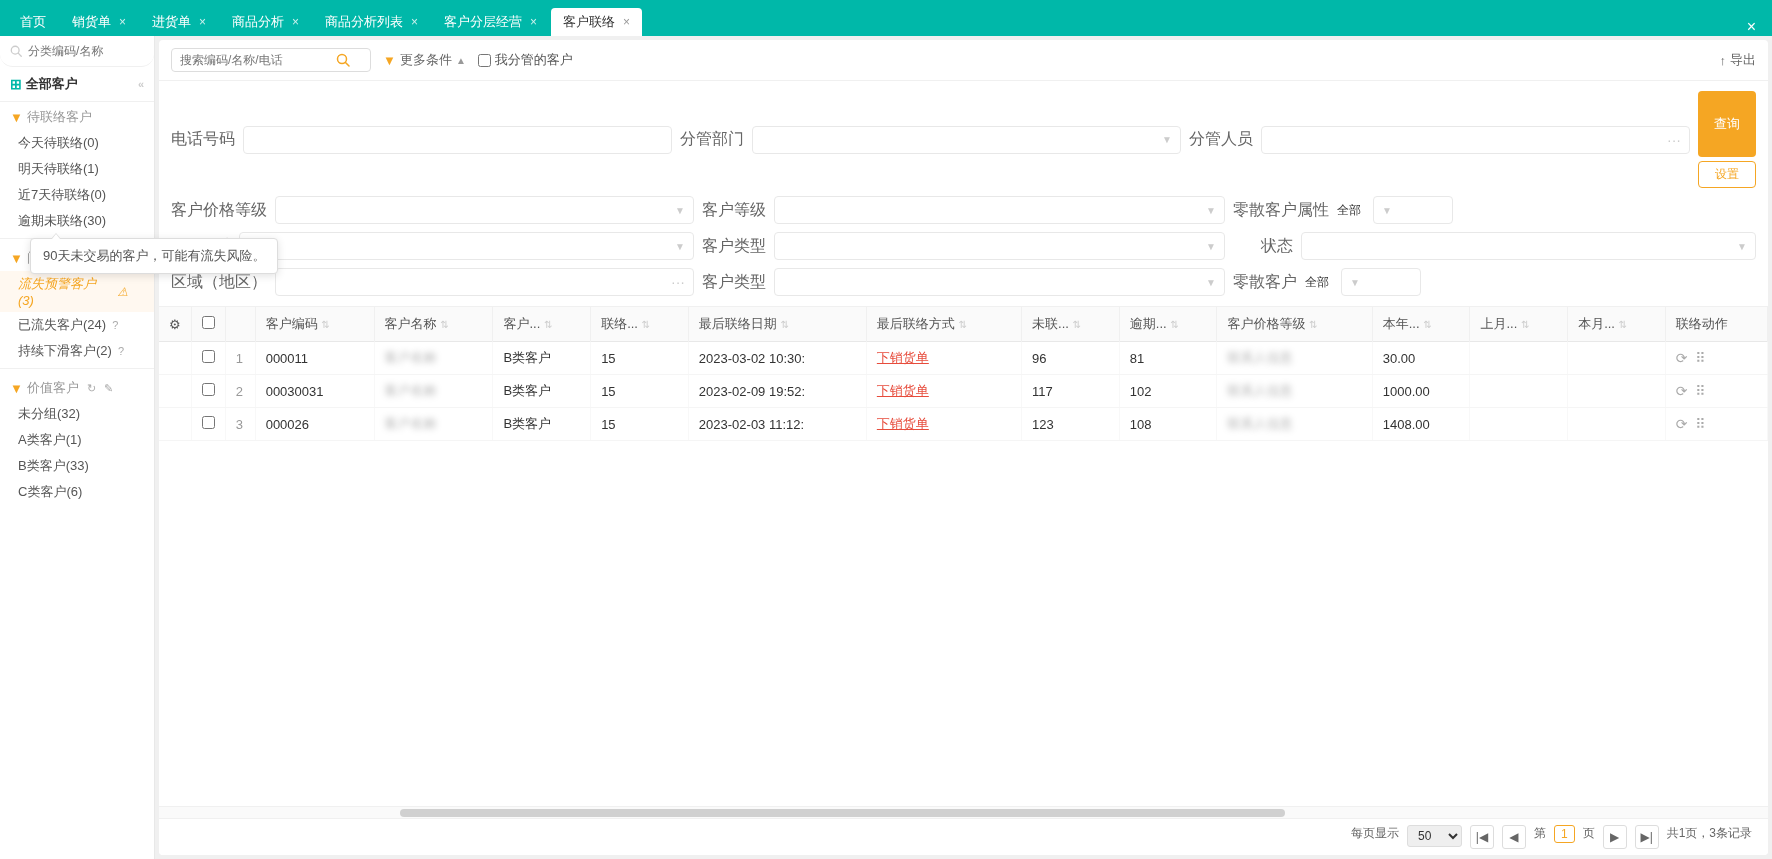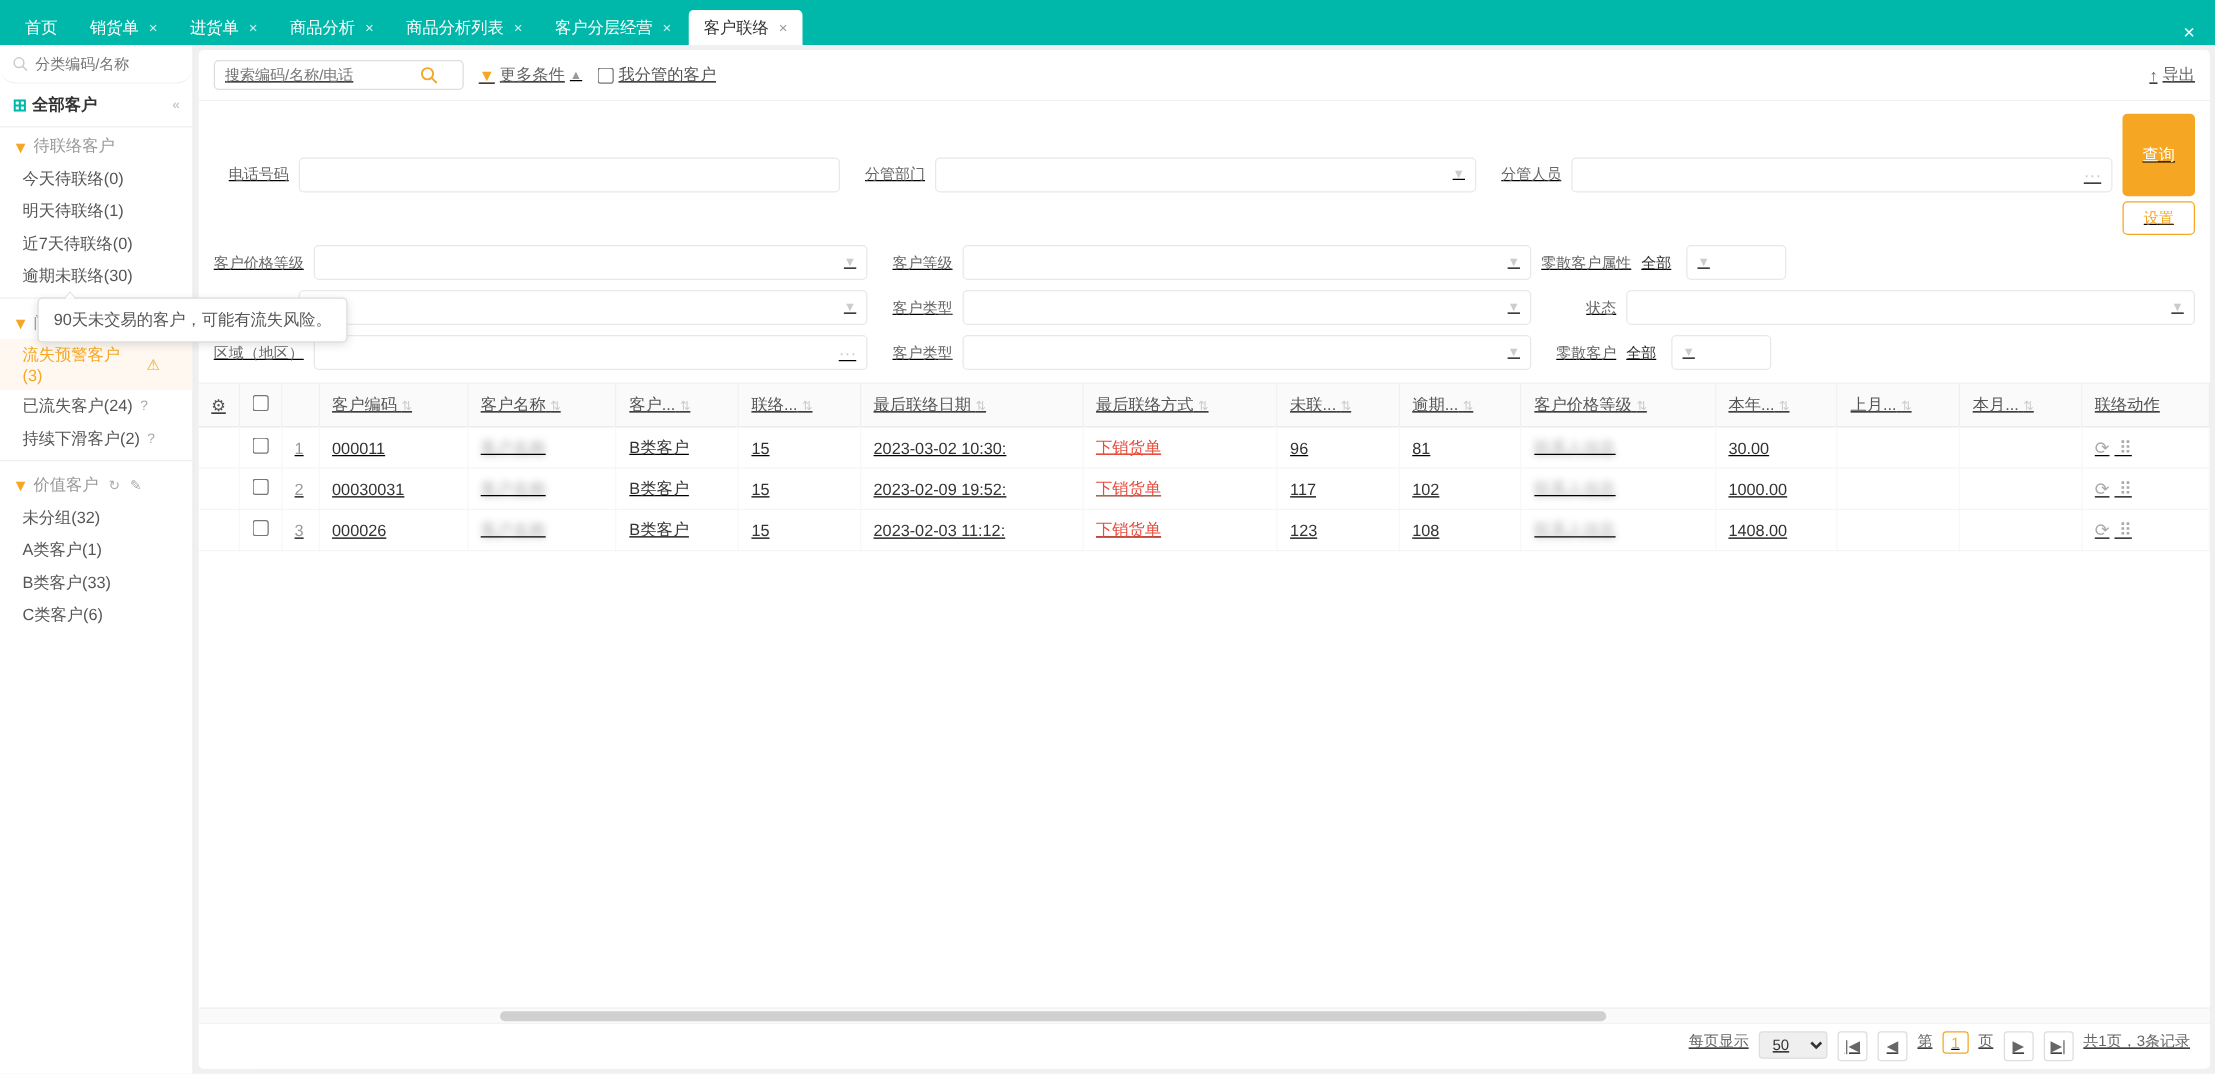--- a/index.html
+++ b/index.html
@@ -102,37 +102,37 @@
       font-size: 12px;
       color: #555;
       cursor: pointer;
       display: flex;
       align-items: center;
       gap: 4px;
     }
     .sidebar-item.active {
       color: #f5a623;
       background: #fff8f0;
+      font-style: italic;
     }
     .sidebar-divider {
       height: 1px;
       background: #f0f0f0;
       margin: 4px 0;
     }
 
     
     .content-area {
       flex: 1;
       display: flex;
       flex-direction: column;
       overflow: hidden;
       background: #fff;
       margin: 4px;
       border-radius: 4px;
-      text-decoration: underline;
     }
 
     
     .filter-bar {
       display: flex;
       align-items: center;
       padding: 8px 12px;
       border-bottom: 1px solid #f0f0f0;
       gap: 12px;
       flex-shrink: 0;
@@ -193,21 +193,21 @@
       margin-bottom: 8px;
     }
     .filter-row:last-child { margin-bottom: 0; }
     .filter-field {
       display: flex;
       align-items: center;
       flex: 1;
       gap: 8px;
     }
     .filter-label {
-      font-size: 12px;
+      font-size: 16px;
       color: #666;
       white-space: nowrap;
       min-width: 60px;
       text-align: right;
     }
     .filter-input {
       flex: 1;
       border: 1px solid #e8e8e8;
       border-radius: 4px;
       padding: 4px 8px;

